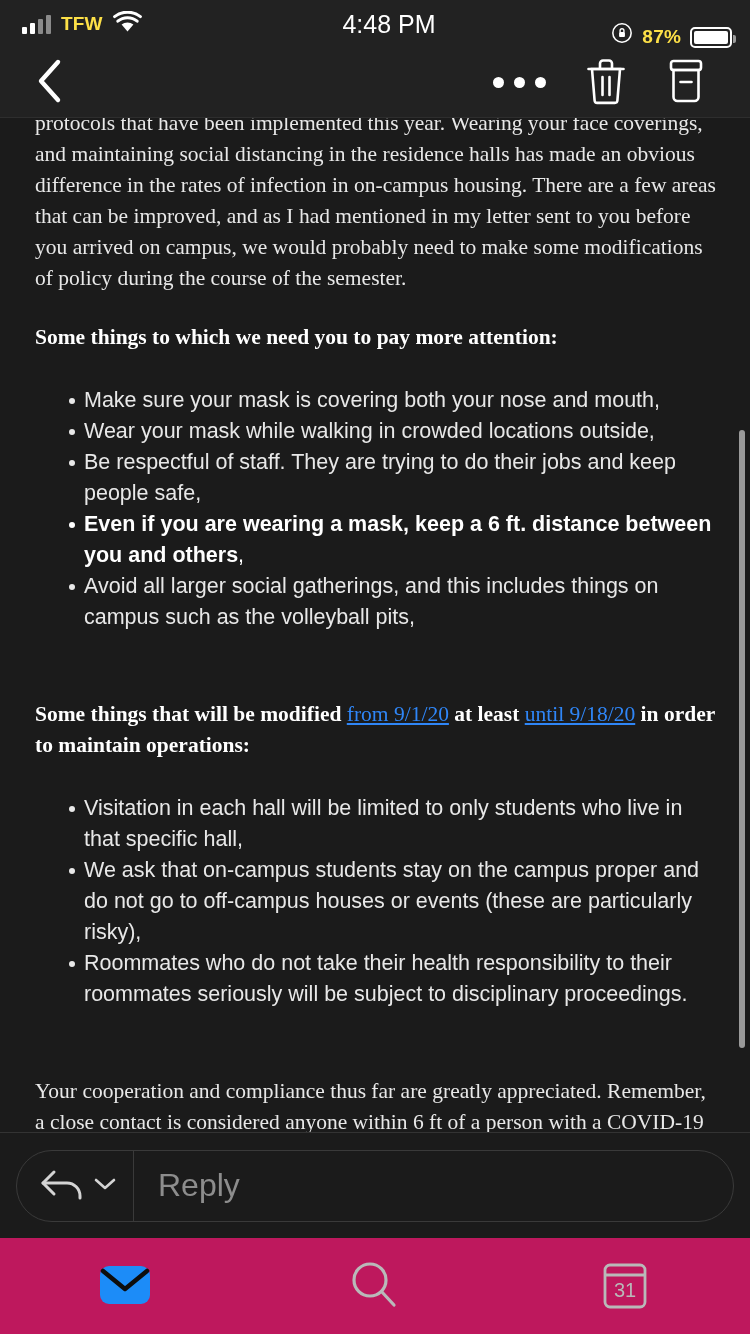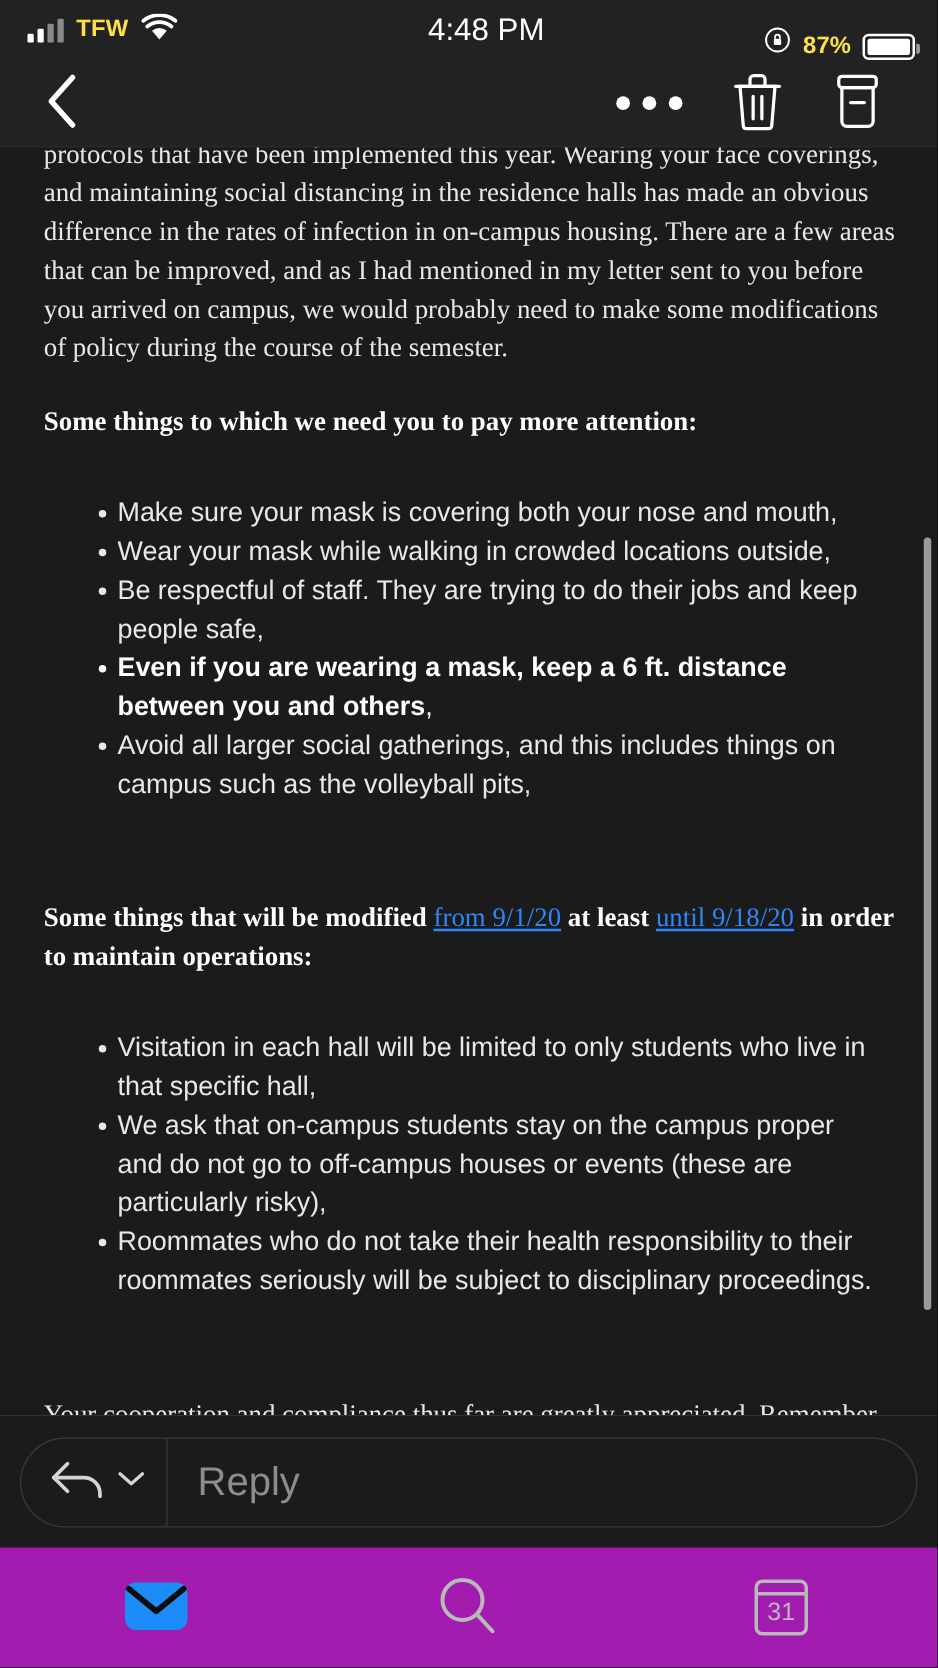--- a/index.html
+++ b/index.html
@@ -88,21 +88,21 @@
     color:#e8e8e8;
     font-size:21.5px;
     line-height:31px;
     position:relative;
   }
   .content .clip-top { margin-top:-10px; }
   p.para { margin:0 0 0 0;font-family:Liberation Serif, serif; }
   .spacer-md { height:28px; }
   .spacer-xl { height:62px; }
   .bold-head { font-weight:bold; color:#ffffff; }
-  ul.bullets { list-style:none; margin:14px; padding:0; }
+  ul.bullets { list-style:none; margin:4px; padding:0; }
   ul.bullets li {
     position:relative;
     padding-left:45px;
     margin:0 0 0 0;
   }
   ul.bullets li::before {
     content:"";
     position:absolute;
     left:30px; top:13px;
     width:6px; height:6px;
@@ -150,21 +150,21 @@
     background:transparent; border:0; outline:none;
     color:#f0f0f0; font-size:32px;
     font-family:"Liberation Sans", sans-serif;
     padding:0 24px;
   }
   .reply-input::placeholder { color:#8d8d8d; opacity:1; }
 
   
   .tabbar {
     flex:0 0 96px; height:96px;
-    background:#a21caf;
+    background:#be185d;
     display:flex; align-items:center;
   }
   .tab {
     flex:1 1 0; height:100%;
     display:flex; align-items:center; justify-content:center;
     cursor:pointer; background:transparent; border:0;
   }
   .cal-num {
     position:absolute; left:0; right:0; top:17px;
     text-align:center;

